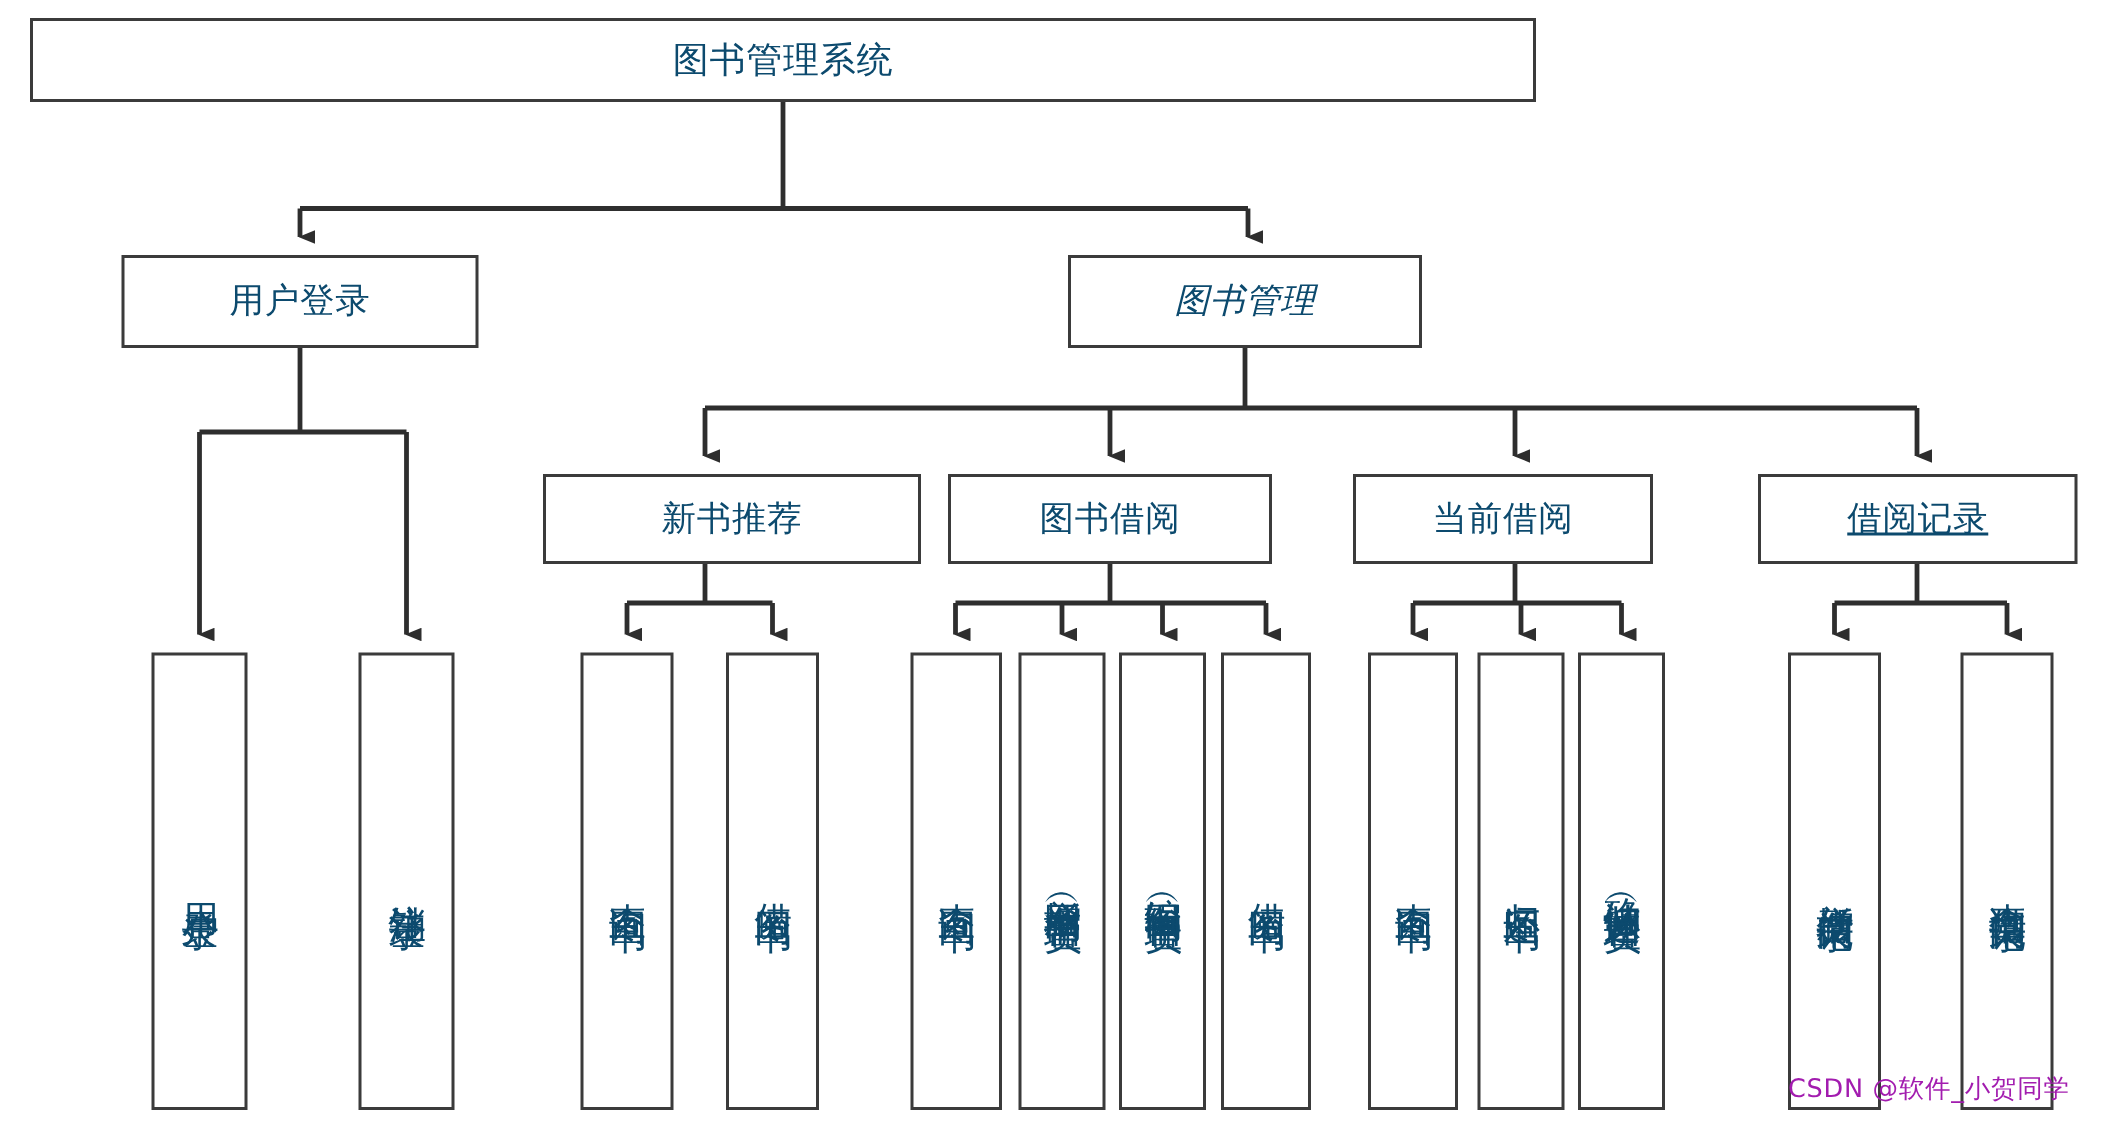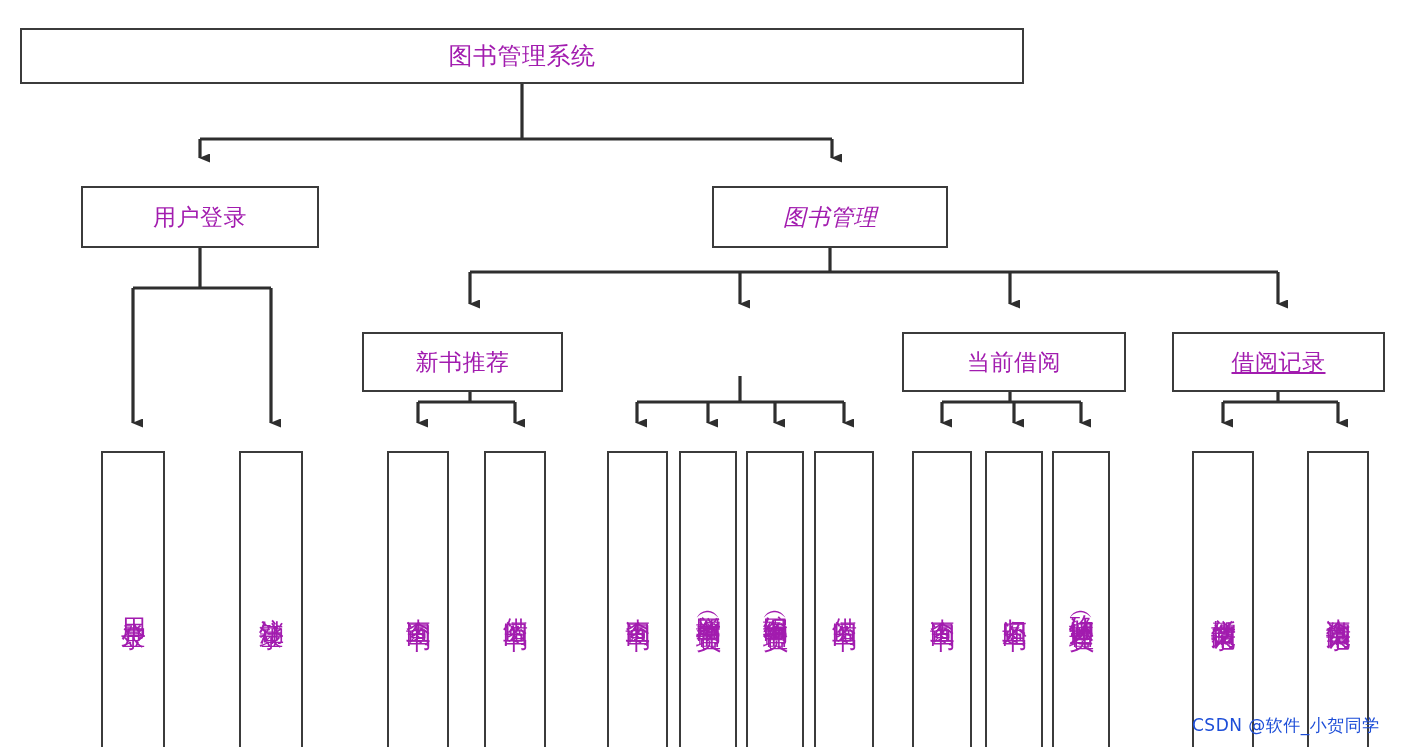--- a/index.html
+++ b/index.html
@@ -25,22 +25,21 @@
     pointer-events: none;
   }
   .node {
     position: absolute;
     box-sizing: border-box;
     background: #ffffff;
     border: 2.5px solid #3b3b3b;
     display: flex;
     align-items: center;
     justify-content: center;
-    color: #a21caf;
-    margin-top: 16px;
+    color: #0c4a6e;
   }
   .node .label {
     display: block;
     text-align: center;
     line-height: 1.0;
     white-space: pre;
   }
   
   .node.horiz .label {
     font-size: 23px;
@@ -65,21 +64,21 @@
   }
   .node.vert.tall .label {
     font-size: 25px;
     letter-spacing: 2px;
   }
   #watermark {
     position: absolute;
     left: 1192px;
     top: 714px;
     font-size: 17px;
-    color: #1d4ed8;
+    color: #a21caf;
     letter-spacing: 0.5px;
     font-family: "DejaVu Sans", "Liberation Sans", sans-serif;
     white-space: pre;
   }
 </style>
 </head>
 <body>
 
 <div id="canvas">
 
@@ -137,24 +136,27 @@
     <span class="label">图书管理系统</span>
   </div>
 
   <div class="node horiz" style="left:81px; top:170px; width:238px; height:62px;">
     <span class="label">用户登录</span>
   </div>
   <div class="node horiz" style="left:712px; top:170px; width:236px; height:62px;font-style:italic;">
     <span class="label">图书管理</span>
   </div>
 
-  <div class="node horiz" style="left:362px; top:316px; width:201px; height:60px;">
+  <div class="node horiz" style="left:362px; top:316px; width:252px; height:60px;">
     <span class="label">新书推荐</span>
   </div>
-  <div class="node horiz" style="left:902px; top:316px; width:224px; height:60px;">
+  <div class="node horiz" style="left:632px; top:316px; width:216px; height:60px;">
+    <span class="label">图书借阅</span>
+  </div>
+  <div class="node horiz" style="left:902px; top:316px; width:200px; height:60px;">
     <span class="label">当前借阅</span>
   </div>
   <div class="node horiz" style="left:1172px; top:316px; width:213px; height:60px;text-decoration:underline;">
     <span class="label">借阅记录</span>
   </div>
 
   <div class="node vert" style="left:101px; top:435px; width:64px; height:305px;">
     <span class="label">用户登录</span>
   </div>
   <div class="node vert" style="left:239px; top:435px; width:64px; height:305px;">

